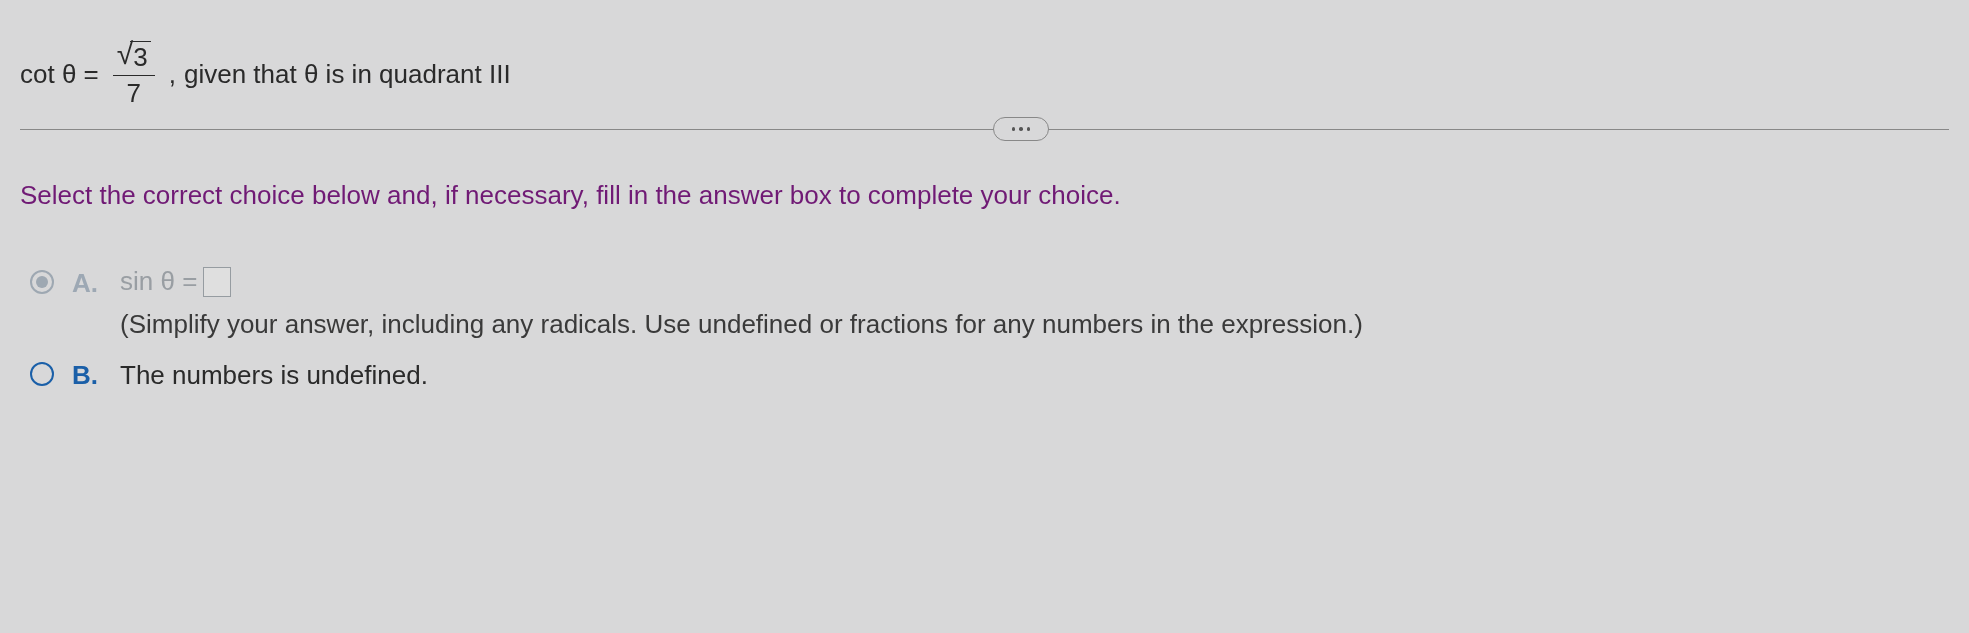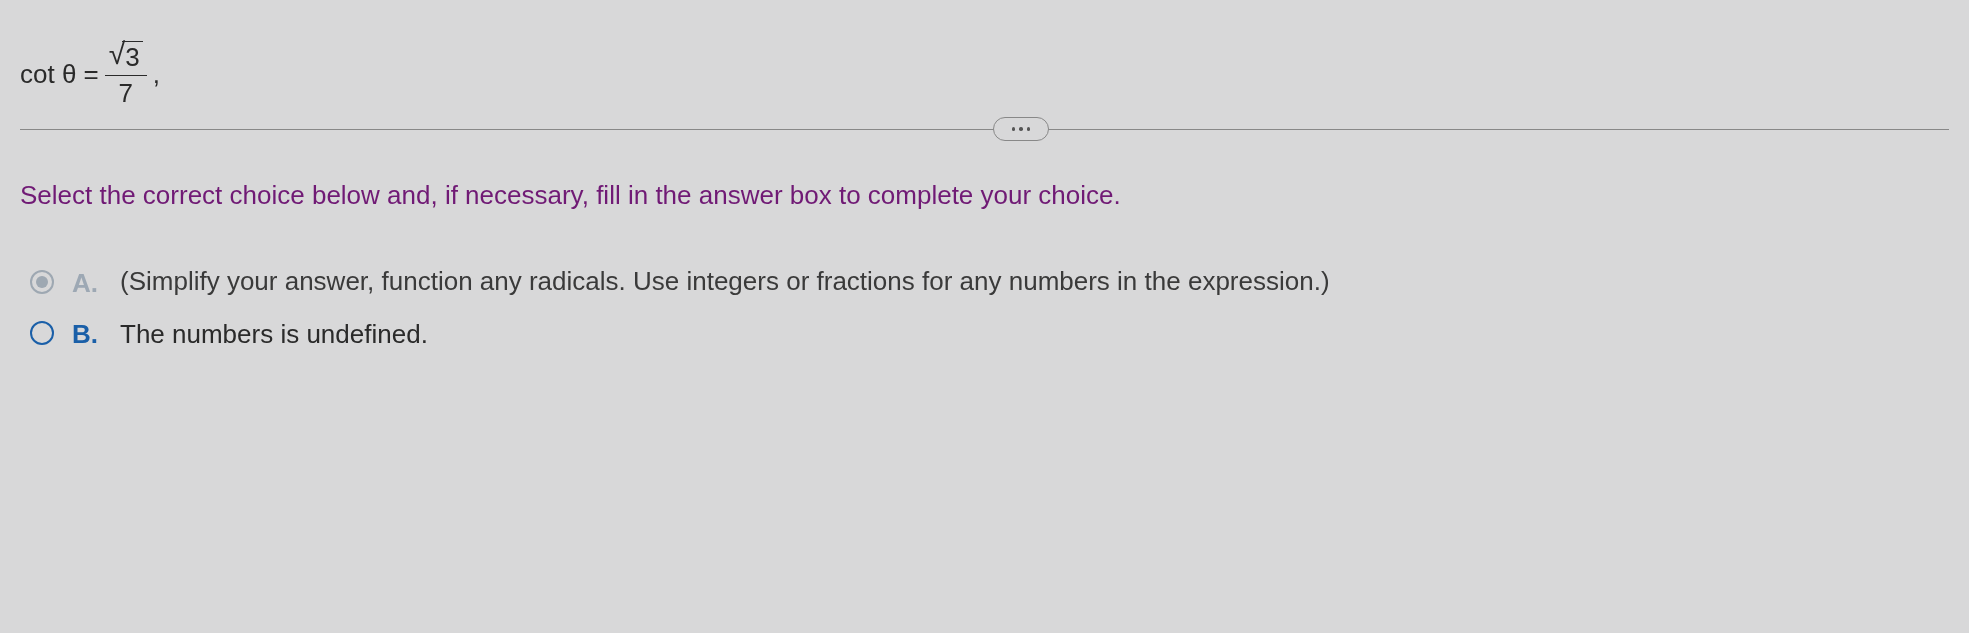--- a/index.html
+++ b/index.html
@@ -9,20 +9,21 @@
     width: 1969px;
     height: 633px;
     padding: 40px 20px;
     color: #2a2a2a;
     font-size: 26px;
     position: relative;
   }
   .problem-statement {
     display: flex;
     align-items: center;
+    gap: 8px;
     text-align: center;
   }
   .fraction {
     display: inline-flex;
     flex-direction: column;
     align-items: center;
     vertical-align: middle;
     font-size: 26px;
     margin: 0 6px;
   }
@@ -150,40 +151,45 @@
   <span class="fraction">
     <span class="num">
       <span class="sqrt">
         <span class="radical">√</span>
         <span class="radicand">3</span>
       </span>
     </span>
     <span class="den">7</span>
   </span>
   <span>,</span>
+  <span>given that θ is in quadrant III</span>
 </div>
 
 <div class="divider-row">
   <hr class="hr-line">
   <div class="ellipsis-pill">
     <span class="dot"></span>
     <span class="dot"></span>
     <span class="dot"></span>
   </div>
 </div>
 
 <div class="instruction">Select the correct choice below and, if necessary, fill in the answer box to complete your choice.</div>
 
 <div class="choices">
 
   <div class="choice-row">
     <div class="radio faded selected"></div>
     <div class="choice-label faded">A.</div>
     <div class="choice-body">
-      <div class="choice-a-note">(Simplify your answer, function any radicals. Use integers or fractions for any numbers in the expression.)</div>
+      <div class="choice-a-line1">
+        <span>sin θ =</span>
+        <span class="answer-box"></span>
+      </div>
+      <div class="choice-a-note">(Simplify your answer, including any radicals. Use undefined or fractions for any numbers in the expression.)</div>
     </div>
   </div>
 
   <div class="choice-row">
     <div class="radio"></div>
     <div class="choice-label">B.</div>
     <div class="choice-body">
       <div class="choice-b-text">The numbers is undefined.</div>
     </div>
   </div>

